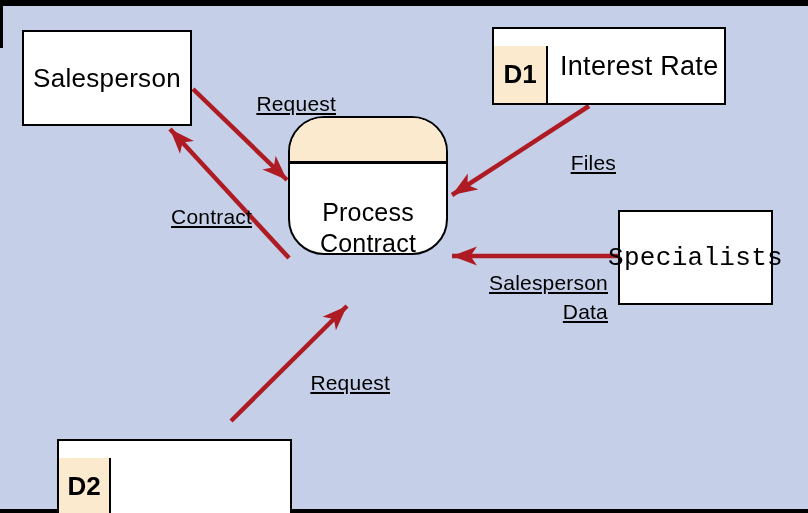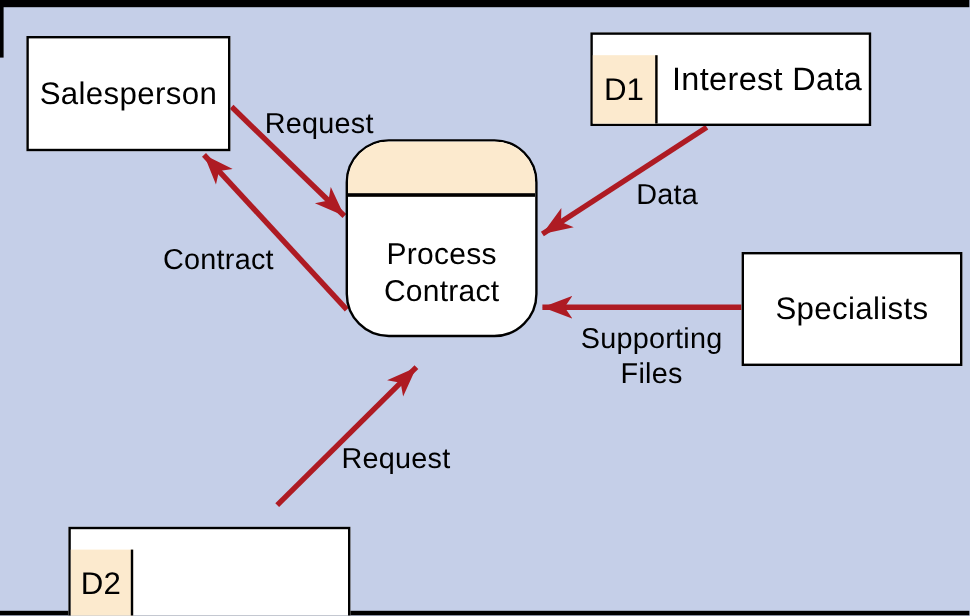--- a/index.html
+++ b/index.html
@@ -38,54 +38,54 @@
     position:absolute;
     background:#fff;
     border:2.5px solid #000;
     box-sizing:border-box;
     display:flex;align-items:stretch;
   }
   .store-tab{
     background:var(--cream);
     border-right:2.5px solid #000;
     display:flex;align-items:center;justify-content:center;
-    font-weight:normal;font-size:26px;
+    font-weight:bold;font-size:26px;
     flex:0 0 auto;
     margin-top:17px;
   }
   .store-name{
     display:flex;align-items:center;
     padding-left:12px;
     font-size:27px;letter-spacing:.3px;white-space:nowrap;
   }
 
   .process{
     position:absolute;
-    left:288px;top:116px;width:160px;height:165px;
+    left:288px;top:116px;width:160px;height:139px;
     background:#fff;
     border:2.5px solid #000;
     border-radius:36px;
     box-sizing:border-box;
     overflow:hidden;
   }
   .process-header{
     height:43px;
     background:var(--cream);
     border-bottom:3px solid #000;
   }
   .process-label{
     position:absolute;left:0;top:79px;width:100%;
     text-align:center;
     font-size:25px;line-height:31px;letter-spacing:.2px;
   }
 
   .flow-label{
     position:absolute;
-    text-align:center;
-    font-size:24px;line-height:29px;letter-spacing:.2px;
+    text-align:right;
+    font-size:21px;line-height:29px;letter-spacing:.2px;text-decoration:underline;
   }
 </style>
 </head>
 <body>
 
 <div class="stage">
 
   <div class="rule-top"></div>
   <div class="rule-left"></div>
   <div class="rule-bottom"></div>
@@ -100,40 +100,40 @@
     <line x1="289" y1="258" x2="170" y2="129" stroke="#AE1B23" stroke-width="4.5" marker-end="url(#ah)"></line>
     <line x1="589" y1="106" x2="452" y2="195" stroke="#AE1B23" stroke-width="4.5" marker-end="url(#ah)"></line>
     <line x1="618" y1="256" x2="452" y2="256" stroke="#AE1B23" stroke-width="4.5" marker-end="url(#ah)"></line>
     <line x1="231" y1="421" x2="347" y2="306" stroke="#AE1B23" stroke-width="4.5" marker-end="url(#ah)"></line>
   </svg>
 
   <div class="box" style="left:22px;top:30px;width:170px;height:96px;">
     <span class="entity-label">Salesperson</span>
   </div>
 
-  <div class="box" style="left:618px;top:210px;width:184px;height:95px;">
+  <div class="box" style="left:618px;top:210px;width:155px;height:95px;font-family:Liberation Mono, monospace;">
     <span class="entity-label">Specialists</span>
   </div>
 
   <div class="store" style="left:492px;top:27px;width:234px;height:78px;">
     <div class="store-tab" style="width:52px;">D1</div>
-    <div class="store-name">Interest Data</div>
+    <div class="store-name">Interest Rate</div>
   </div>
 
   <div class="store" style="left:57px;top:439px;width:235px;height:78px;">
     <div class="store-tab" style="width:50px;">D2</div>
   </div>
 
   <div class="process">
     <div class="process-header"></div>
     <div class="process-label">
       <div>Process</div>
       <div>Contract</div>
     </div>
   </div>
 
   <div class="flow-label" style="left:196px;top:89px;width:140px;">Request</div>
   <div class="flow-label" style="left:112px;top:202px;width:140px;">Contract</div>
-  <div class="flow-label" style="left:496px;top:148px;width:120px;">Data</div>
-  <div class="flow-label" style="left:478px;top:268px;width:130px;">Supporting Files</div>
+  <div class="flow-label" style="left:496px;top:148px;width:120px;">Files</div>
+  <div class="flow-label" style="left:478px;top:268px;width:130px;">Salesperson Data</div>
   <div class="flow-label" style="left:270px;top:368px;width:120px;">Request</div>
 
 </div>
 
 </body></html>

